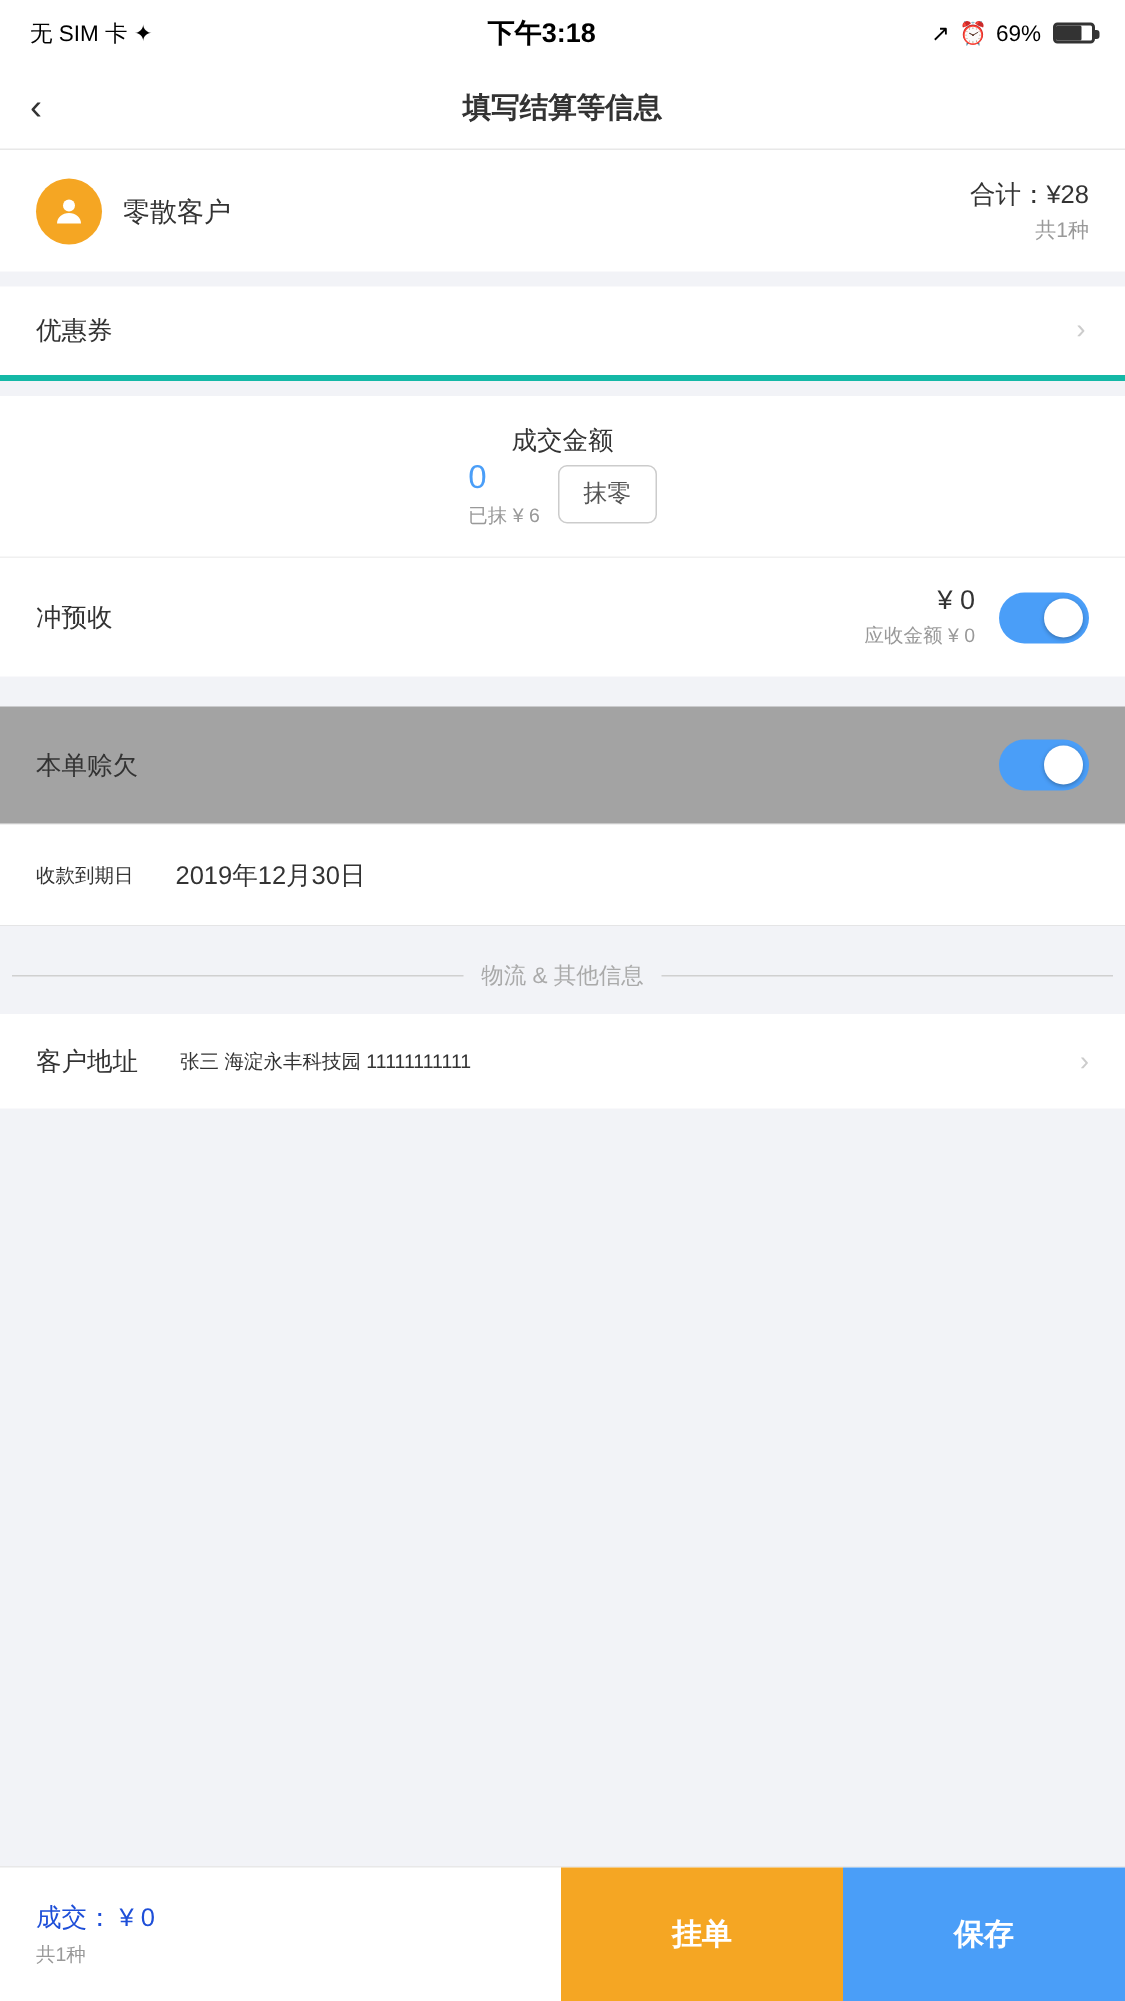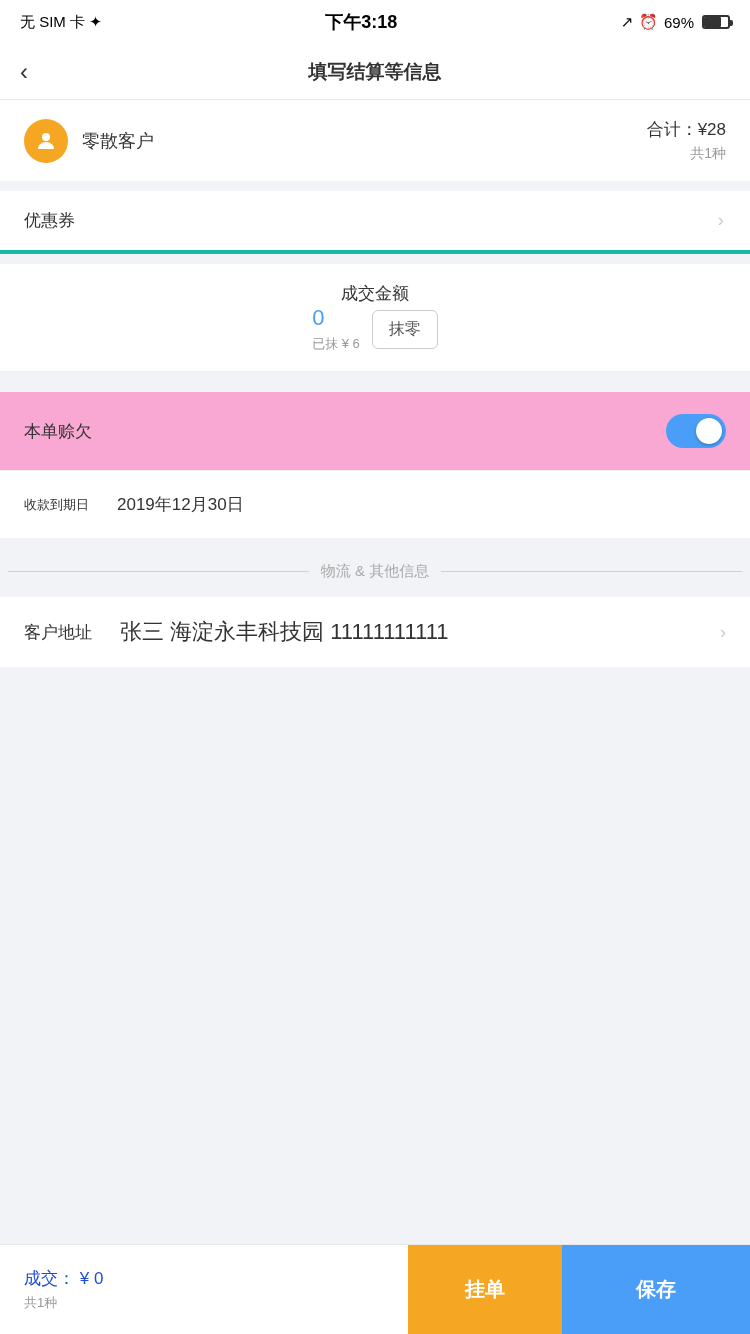--- a/index.html
+++ b/index.html
@@ -174,21 +174,21 @@
       position: absolute;
       right: 4px; top: 4px;
       width: 26px; height: 26px;
       background: white;
       border-radius: 50%;
       box-shadow: 0 1px 3px rgba(0,0,0,0.3);
     }
 
     
     .credit-section {
-      background: #f9a8d4;
+      background: #a3a3a3;
       margin-bottom: 10px;
     }
     .credit-row {
       padding: 22px 24px;
       display: flex;
       align-items: center;
       justify-content: space-between;
       border-bottom: 1px solid #f0f0f0;
     }
     .credit-label { font-size: 17px; color: #333; }
@@ -226,42 +226,42 @@
     
     .address-row {
       background: #fff;
       padding: 20px 24px;
       display: flex;
       align-items: center;
       justify-content: space-between;
       margin-top: 2px;
     }
     .address-label { font-size: 17px; color: #333; min-width: 80px; }
-    .address-value { font-size: 22px; color: #333; flex: 1; margin-left: 16px; }
+    .address-value { font-size: 13px; color: #333; flex: 1; margin-left: 16px; }
     .address-right { display: flex; align-items: center; }
 
     
     .bottom-bar {
       position: fixed;
       bottom: 0;
       width: 750px;
       height: 90px;
       background: #fff;
       display: flex;
       align-items: center;
       border-top: 1px solid #e8e8e8;
     }
     .bottom-info {
       flex: 1;
       padding: 0 24px;
     }
     .bottom-transaction { font-size: 17px; color: #1d4ed8; }
     .bottom-count { font-size: 13px; color: #999; margin-top: 4px; }
     .bottom-btn-pending {
-      width: 154px;
+      width: 188px;
       height: 90px;
       background: #f5a623;
       display: flex; align-items: center; justify-content: center;
       font-size: 20px; color: #fff; font-weight: 600;
       cursor: pointer;
     }
     .bottom-btn-save {
       width: 188px;
       height: 90px;
       background: #4a9ef8;
@@ -325,20 +325,30 @@
       <span class="row-label">成交金额</span>
       <div class="transaction-right">
         <div>
           <div class="row-value-blue">0</div>
           <div class="transaction-sub">已抹  ¥ 6</div>
         </div>
         <button class="rounding-btn">抹零</button>
       </div>
     </div>
 
+    <div class="advance-row">
+      <span class="row-label">冲预收</span>
+      <div class="advance-right">
+        <div class="advance-values">
+          <div class="advance-main">¥ 0</div>
+          <div class="advance-sub">应收金额 ¥ 0</div>
+        </div>
+        <div class="toggle"></div>
+      </div>
+    </div>
   </div>
 
   <div class="section-divider"></div>
 
   <div class="credit-section">
     <div class="credit-row">
       <span class="credit-label">本单赊欠</span>
       <div class="toggle"></div>
     </div>
     <div class="due-row">

